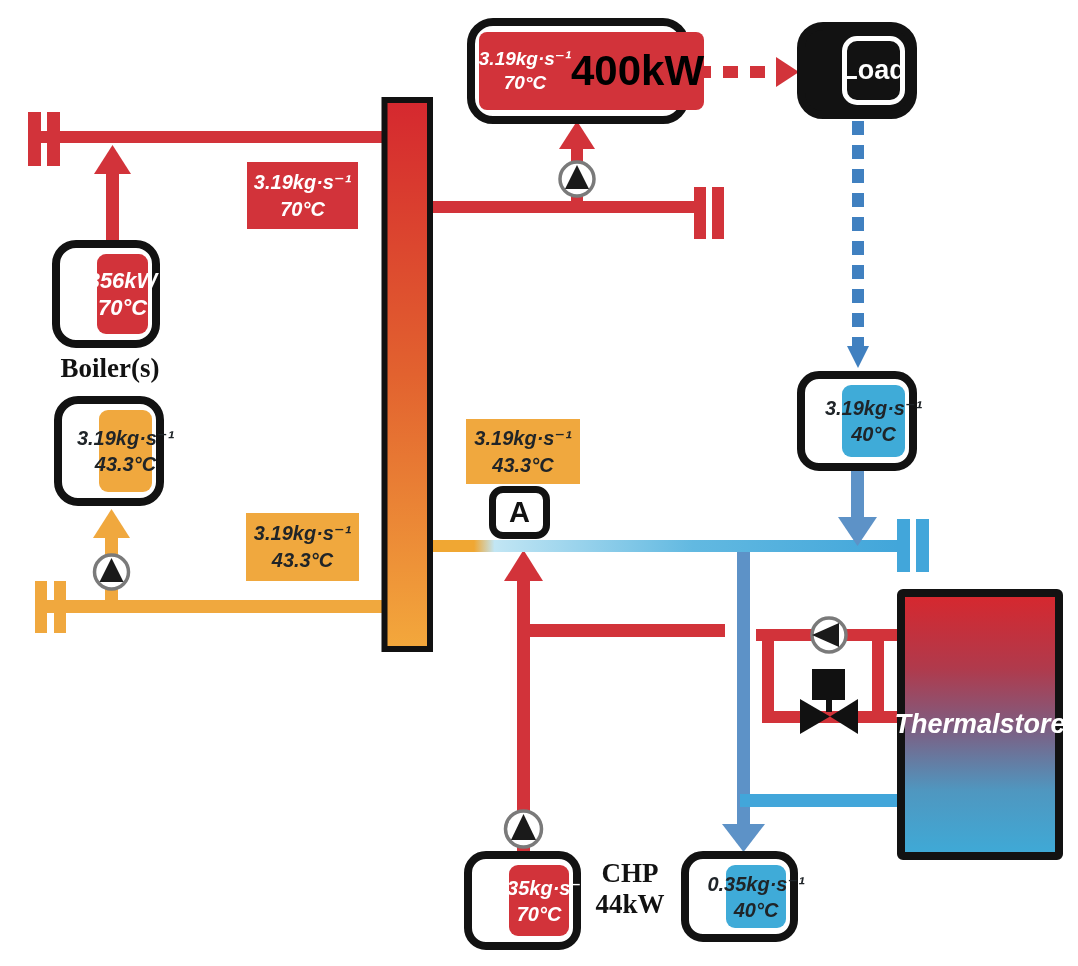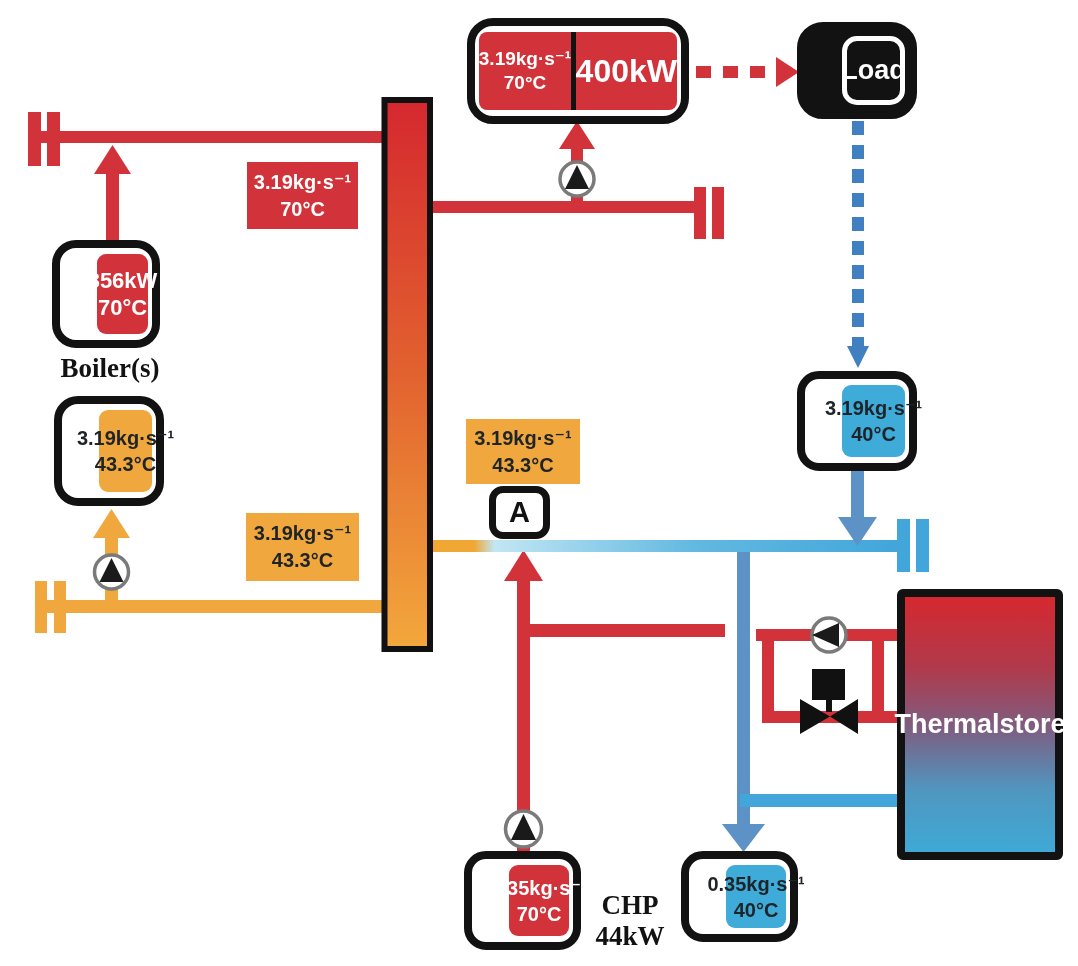--- a/index.html
+++ b/index.html
@@ -12,41 +12,41 @@
   #pipes{position:absolute;left:0;top:0;width:1078px;height:966px;}
 
   .pbox{position:absolute;box-sizing:border-box;border:8px solid var(--ink);background:#fff;}
   .pbox .fill{position:absolute;left:4px;right:4px;top:6px;bottom:6px;border-radius:9px;
     display:flex;flex-direction:column;align-items:center;justify-content:center;
     font-weight:bold;text-align:center;margin-left:33px;}
   .fill.red{background:var(--red);color:#fff;}
   .fill.orange{background:var(--orange);color:var(--textdark);}
   .fill.blue{background:var(--boxblue);color:var(--textdark);}
   .fill.black{background:var(--ink);color:#fff;border:5px solid #fff;border-radius:15px;}
-  .l1,.l2{line-height:26px;font-size:21px;white-space:nowrap;}
+  .l1,.l2{line-height:26px;font-size:21px;white-space:nowrap;font-style:italic;}
 
   .floatlbl{position:absolute;display:flex;flex-direction:column;align-items:center;
     justify-content:center;font-weight:bold;text-align:center;}
   .floatlbl .l1,.floatlbl .l2{line-height:27px;font-size:20px;}
   .floatlbl.redlbl{background:var(--red);color:#fff;}
   .floatlbl.orangelbl{background:var(--orange);color:var(--textdark);}
 
   .caption{position:absolute;font-weight:bold;color:var(--ink);text-align:center;
     font-size:27px;line-height:31px;white-space:nowrap;font-family:Liberation Serif, serif;}
 
   
   #supply-meter{left:467px;top:18px;width:222px;height:106px;border-radius:26px;}
   #supply-meter .inner{position:absolute;left:4px;right:4px;top:6px;bottom:6px;display:flex;}
   #supply-meter .cellL{background:var(--red);color:#fff;width:92px;display:flex;
     flex-direction:column;align-items:center;justify-content:center;font-weight:bold;
     border-radius:8px 0 0 8px;}
   #supply-meter .cellL .l1,#supply-meter .cellL .l2{font-size:19px;line-height:24px;}
   #supply-meter .divider{width:7px;background:var(--ink);}
-  #supply-meter .cellR{background:var(--red);color:#ffffff;flex:1;display:flex;align-items:center;
-    justify-content:center;font-weight:bold;font-size:32px;border-radius:0 8px 8px 0;}
+  #supply-meter .cellR{background:var(--red);color:#000000;flex:1;display:flex;align-items:center;
+    justify-content:center;font-weight:bold;font-size:42px;border-radius:0 8px 8px 0;}
 
   #load-box{left:797px;top:22px;width:120px;height:97px;border-radius:26px;background:var(--ink);}
   #load-box .fill{font-size:27px;}
 
   #boiler-box{left:52px;top:240px;width:108px;height:108px;border-radius:24px;}
   #boiler-box .l1,#boiler-box .l2{font-size:22px;line-height:27px;}
   #boiler-caption{left:30px;top:353px;width:160px;}
 
   #supply-label{left:247px;top:162px;width:111px;height:67px;}
   #return-label-left{left:246px;top:513px;width:113px;height:68px;}
@@ -66,21 +66,21 @@
     border-radius:6px;position:absolute;box-sizing:border-box;
     background:linear-gradient(180deg,#d5282f 0%,#b03a4c 28%,#7c5f83 52%,#4f97c0 76%,#3fa9d6 100%);
     display:flex;flex-direction:row;align-items:center;justify-content:center;
     color:#fff;font-weight:bold;}
   #thermal-store .l1,#thermal-store .l2{font-size:27px;line-height:33px;}
 
   #chp-supply-box{left:464px;top:851px;width:117px;height:99px;border-radius:22px;}
   #chp-return-box{left:681px;top:851px;width:117px;height:91px;border-radius:22px;}
   #chp-supply-box .l1,#chp-supply-box .l2,#chp-return-box .l1,#chp-return-box .l2{
     font-size:20px;line-height:26px;}
-  #chp-caption{left:572px;top:858px;width:116px;margin-top:32px;}
+  #chp-caption{left:572px;top:858px;width:116px;}
 </style>
 </head>
 <body>
 
 <div id="canvas">
 
   <svg id="pipes" viewBox="0 0 1078 966">
     <defs>
       <linearGradient id="gradManifold" x1="0" y1="0" x2="0" y2="1">
         <stop offset="0" stop-color="#d5282f"></stop>

